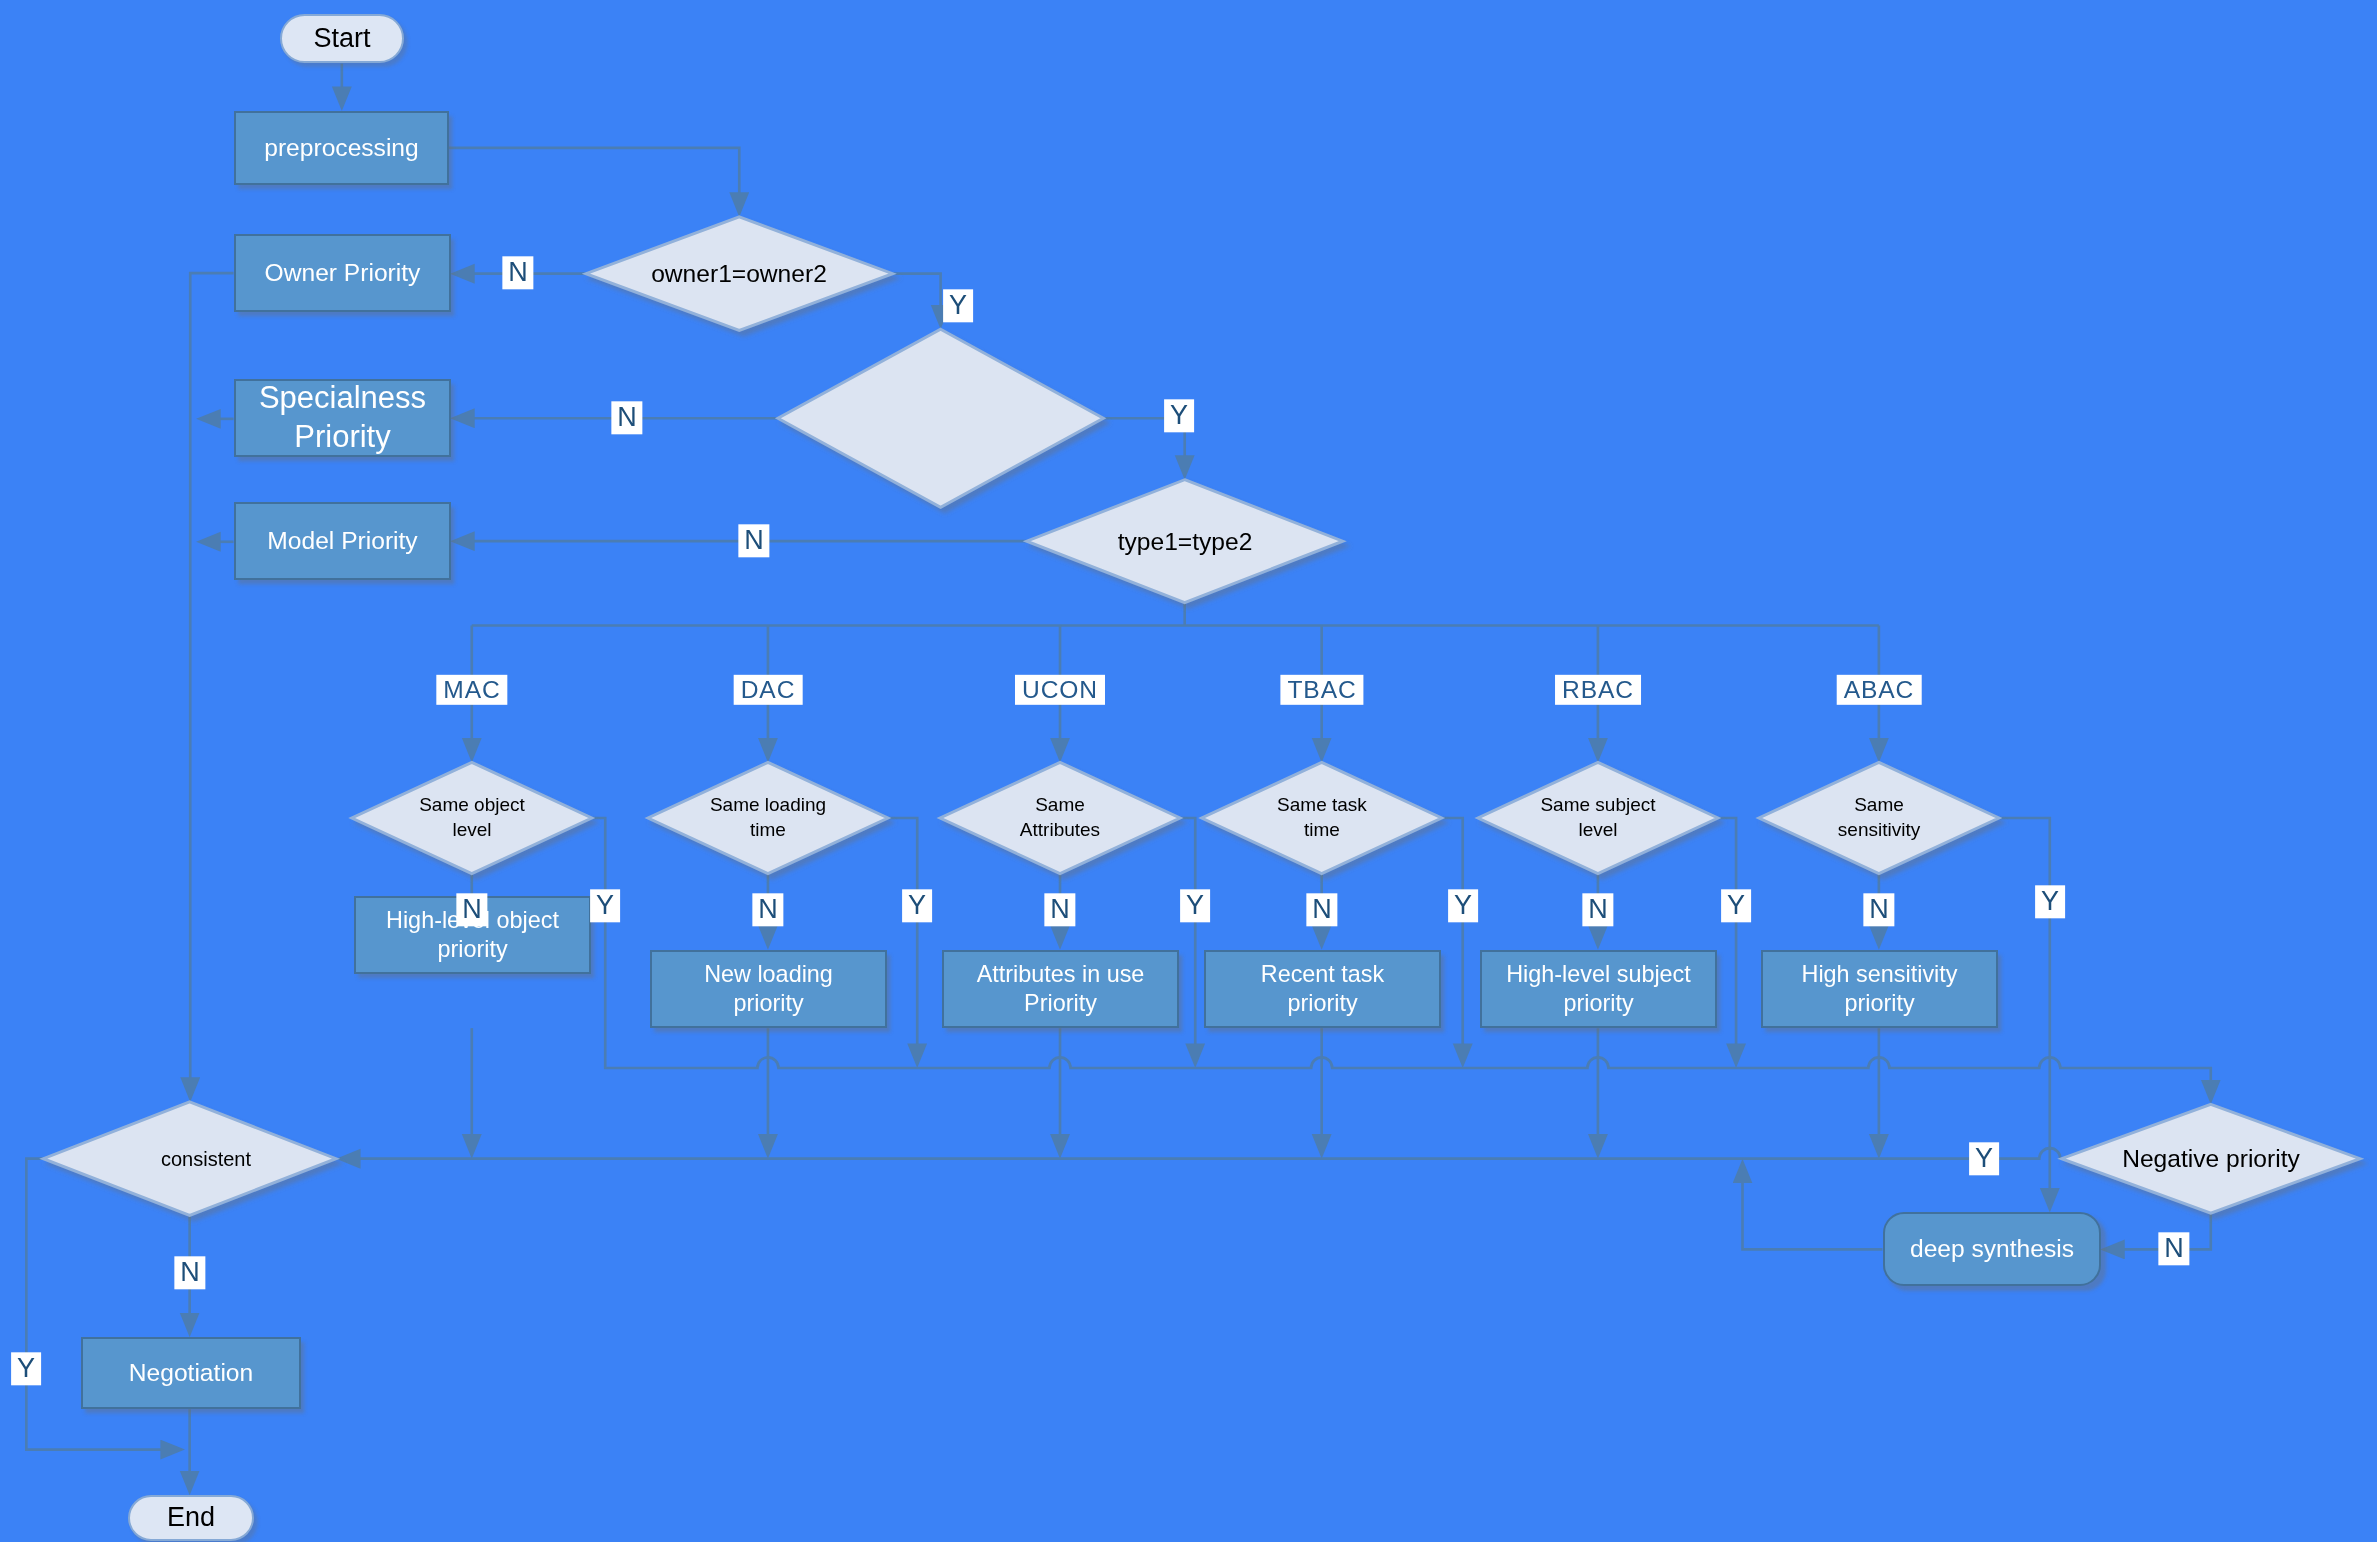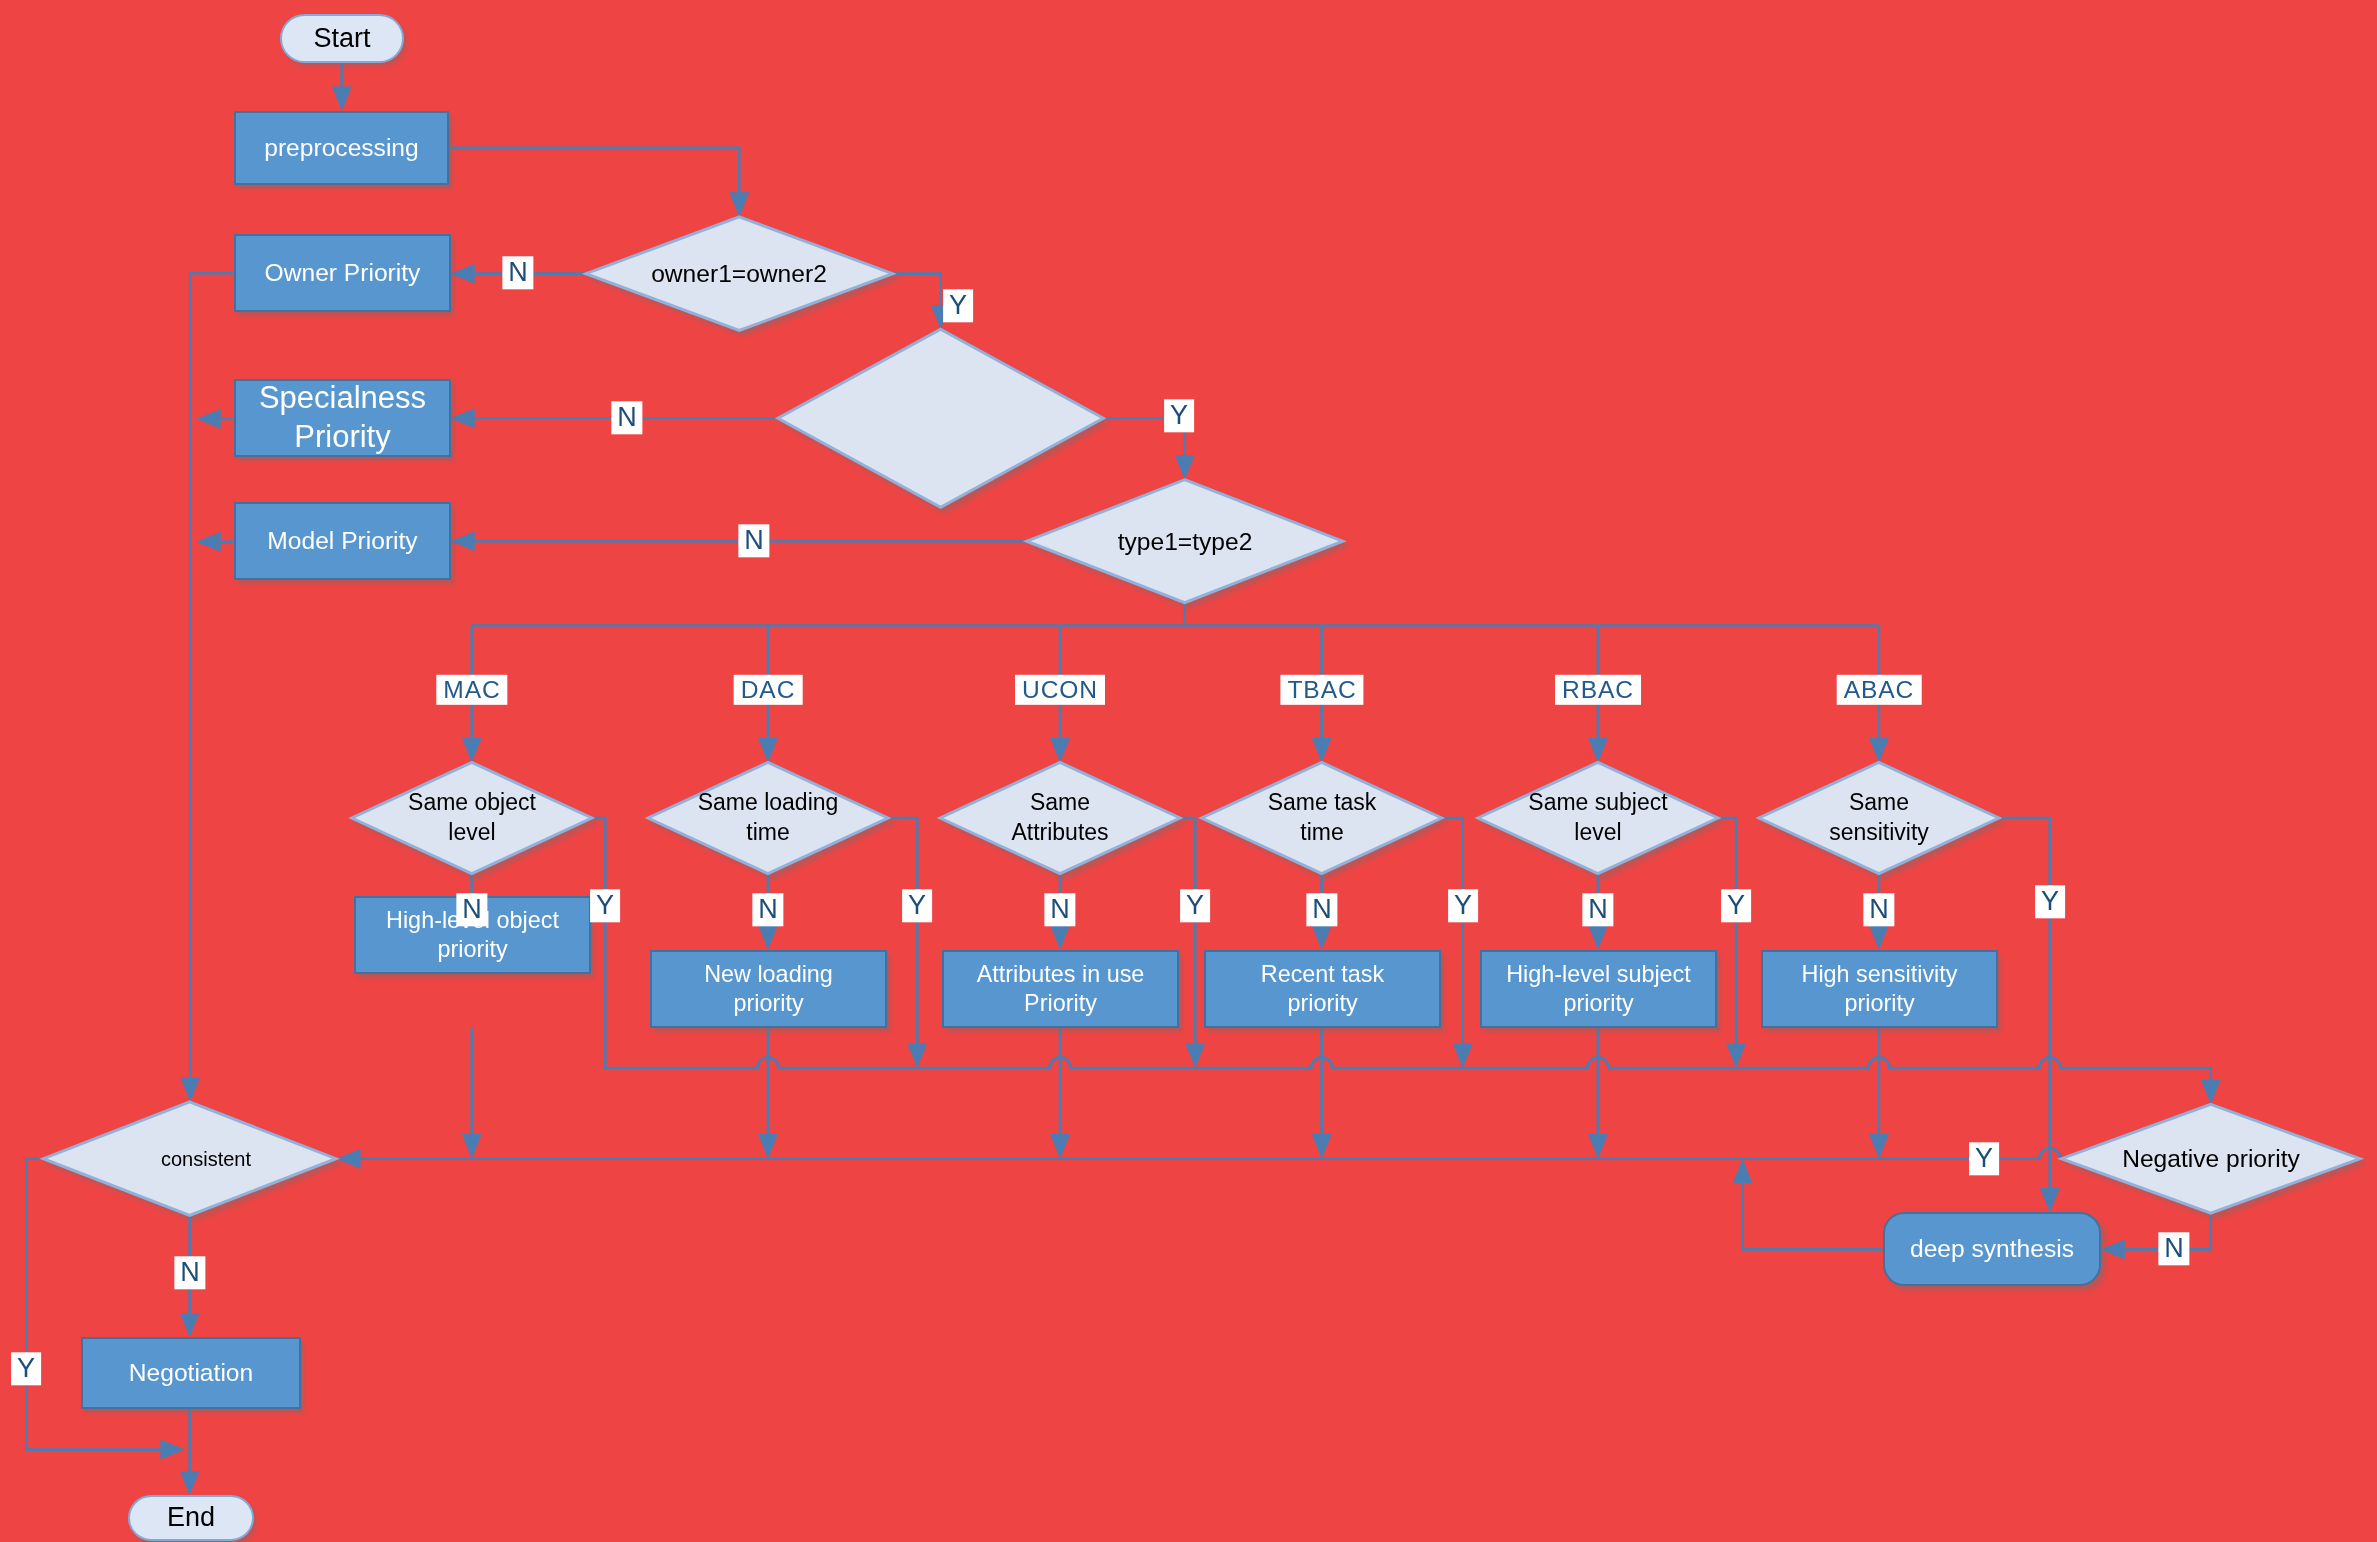--- a/index.html
+++ b/index.html
@@ -1,40 +1,40 @@
 <!DOCTYPE html>
 <html style="font-size:9.4px"><head>
 <meta charset="utf-8">
 <style>
   html,body{margin:0;padding:0;background:#fff;}
   .canvas{
     position:relative;
     width:2377px;height:1543px;
-    background:#ef4444;
+    background:#3b82f6;
     font-family:"Liberation Sans","DejaVu Sans",sans-serif;
     overflow:hidden;
   }
   svg.wires{position:absolute;left:0;top:0;width:2377px;height:1543px;}
   svg.wires path.edge{fill:none;stroke:#4b7db3;stroke-width:4.5px;}
   svg.wires polygon.diamond{fill:#dce4f2;stroke:#92b1da;stroke-width:5px;filter:url(#ds);}
   .node{
     position:absolute;display:flex;align-items:center;justify-content:center;
     text-align:center;white-space:pre-line;line-height:1.25;box-sizing:border-box;
   }
   .proc{
     background:#5796ce;border:2.3px solid #41719c;color:#ffffff;
     font-size:24.6px;box-shadow:4.1px 4.7px 3.5px rgba(110,110,110,0.38);
   }
   .term{
     background:#dde6f4;border:2.3px solid #85a9d6;color:#000000;
     border-radius:27px;font-size:27px;box-shadow:3.5px 4.1px 3.5px rgba(110,110,110,0.30);
   }
   .dtext{
     position:absolute;display:flex;align-items:center;justify-content:center;
-    text-align:center;white-space:pre-line;line-height:1.3;color:#000;font-size:23px;
+    text-align:center;white-space:pre-line;line-height:1.3;color:#000;font-size:19px;
   }
   .elabel{
     position:absolute;transform:translate(-50%,-50%);
     color:#1d4e79;font-size:27px;background:#fff;padding:1.2px 5.9px;white-space:nowrap;
   }
   .mlabel{
     position:absolute;transform:translate(-50%,-50%);
     color:#24598c;font-size:24.6px;letter-spacing:0.9px;background:#fff;padding:1.2px 7px;white-space:nowrap;
   }
 </style>

